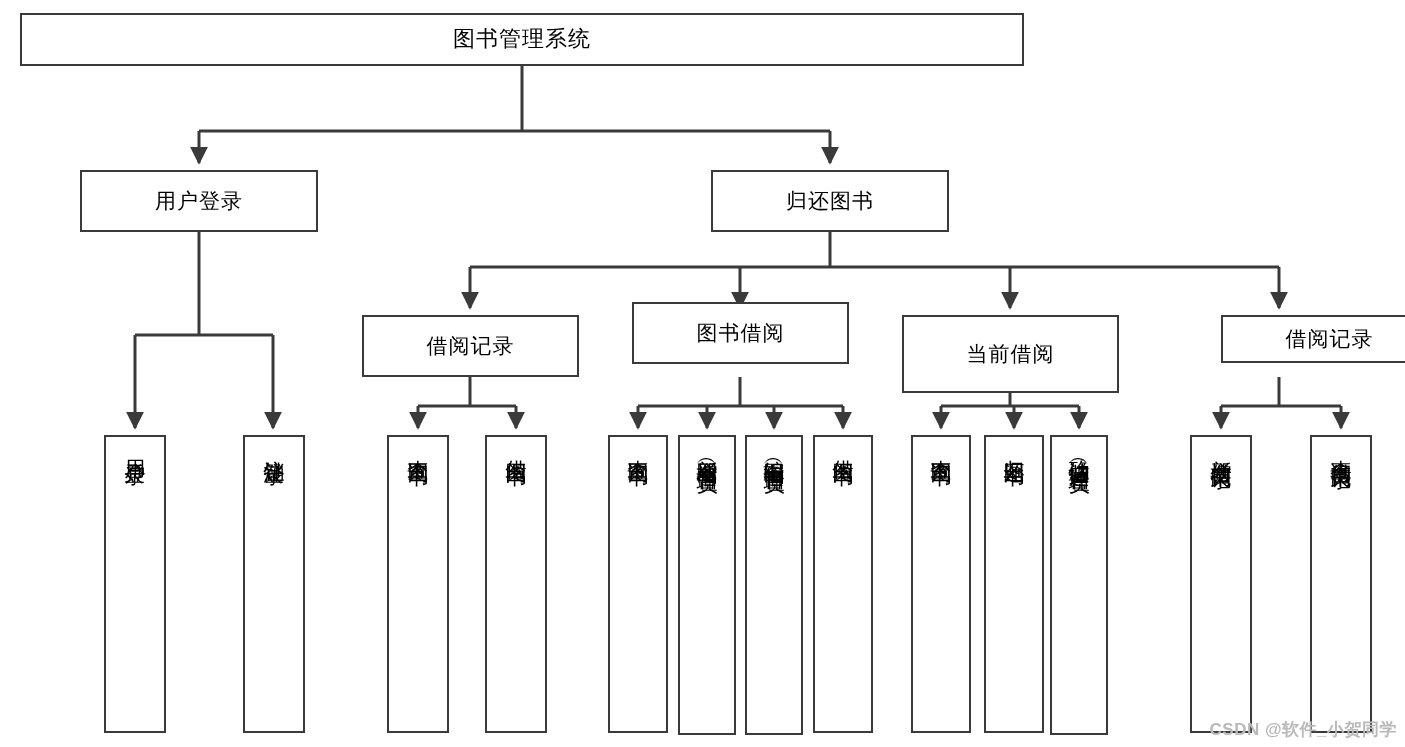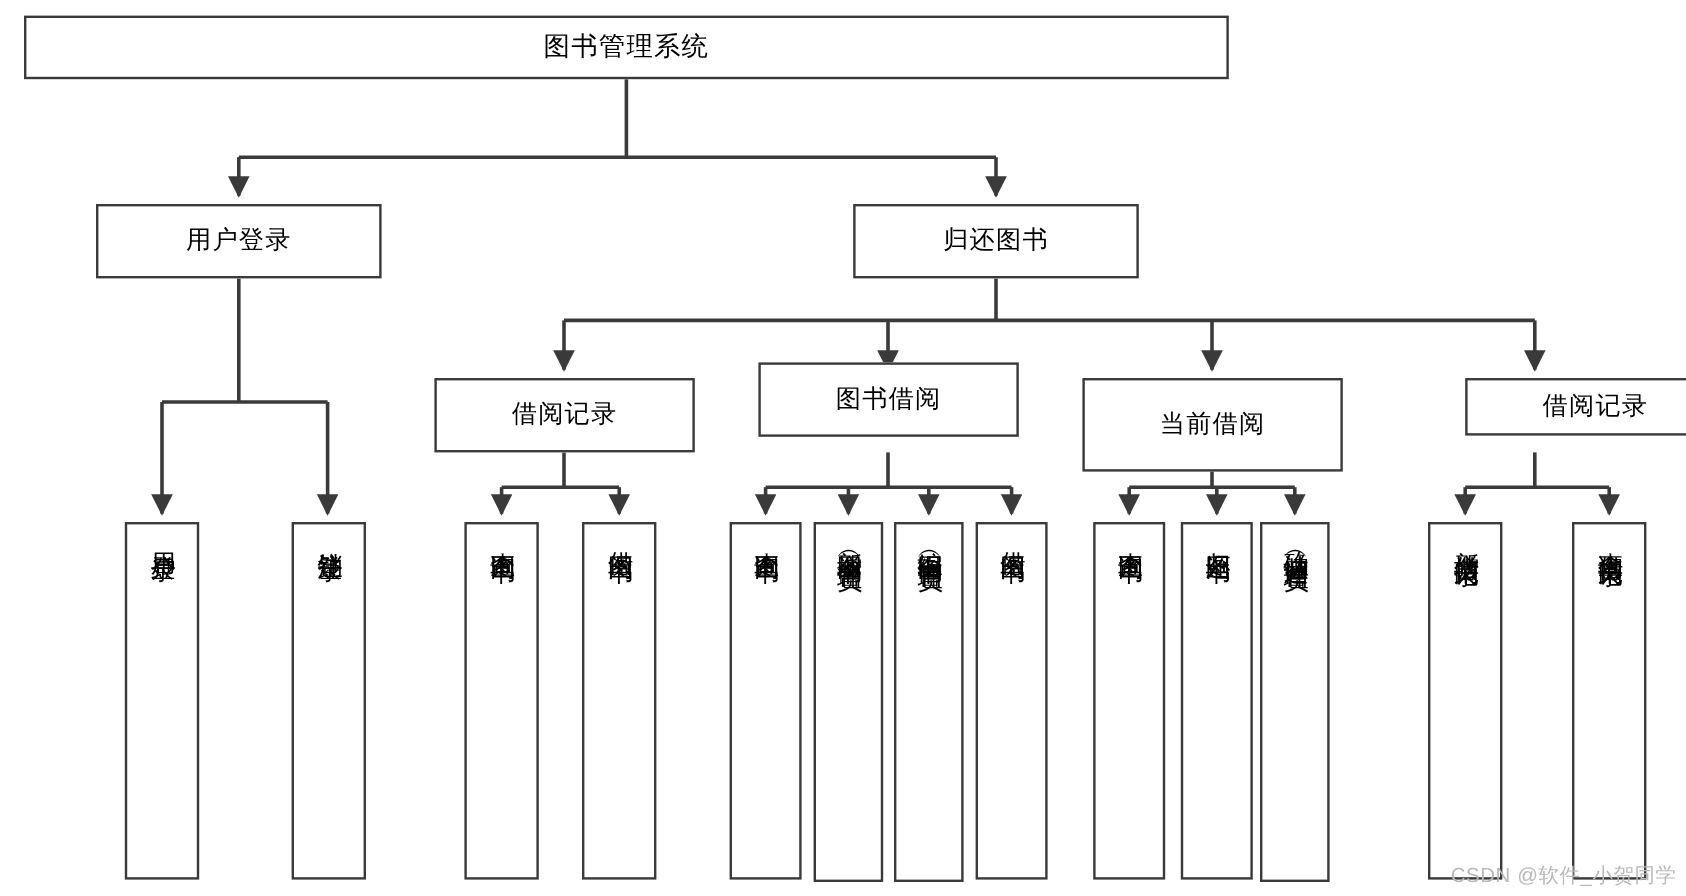--- a/index.html
+++ b/index.html
@@ -58,20 +58,21 @@
     font-size: 22px;
   }
   .watermark {
     position: absolute;
     right: 8px;
     bottom: 6px;
     font-size: 17px;
     color: #b9b9b9;
     letter-spacing: 0.5px;
     white-space: nowrap;
+    font-weight: bold;
   }
 </style>
 </head>
 <body>
 
 <div id="canvas">
 
   <svg id="edges" viewBox="0 0 1405 747" xmlns="http://www.w3.org/2000/svg">
     <defs>
       <marker id="arrow" viewBox="0 0 10 10" refX="9" refY="5" markerWidth="6" markerHeight="6" orient="auto-start-reverse">

